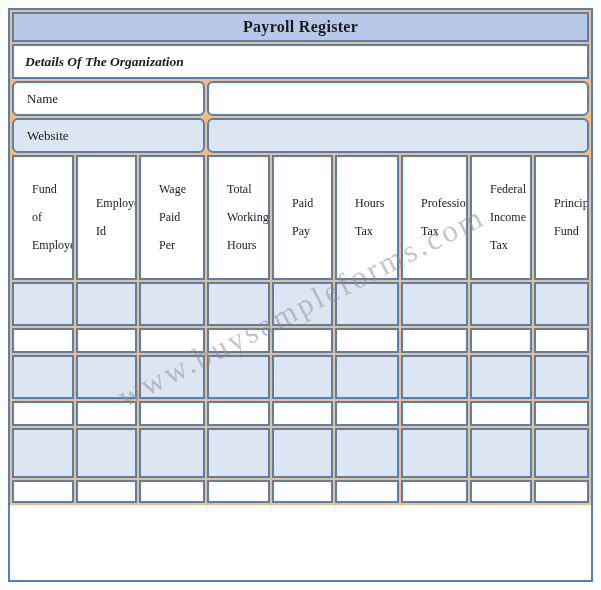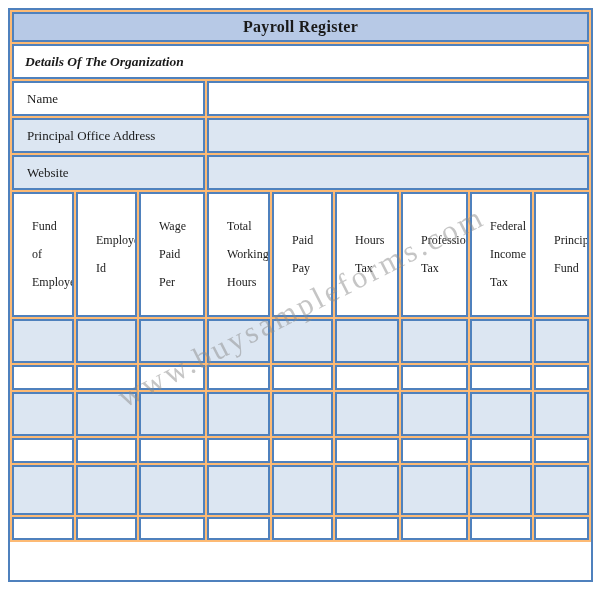--- a/index.html
+++ b/index.html
@@ -33,21 +33,21 @@
     text-align:center;vertical-align:middle;
     font-weight:bold;font-size:16px;letter-spacing:.3px;
   }
   .section-cell{
     height:35px;background:#ffffff;
     text-align:left;vertical-align:middle;
     font-weight:bold;font-style:italic;font-size:13.5px;
     padding-left:11px;
     margin-left:8px;
   }
-  .org-label,.org-value{height:35px;vertical-align:middle;}
+  .org-label,.org-value{height:35px;vertical-align:middle;border-radius:6px;}
   .org-label{font-size:13px;padding-left:13px;text-align:left;}
   .row-white td{background:#ffffff;}
   .row-blue td{background:var(--stripe-fill);}
   .head-row th{
     height:68px;background:#ffffff;
     text-align:left;vertical-align:middle;
     font-size:12px;line-height:2.35;padding:18px;
   }
   .dr-tall td{height:44px;}
   .dr-short td{height:25px;}
@@ -87,24 +87,20 @@
 
     <tr>
       <td colspan="9" class="section-cell">Details Of The Organization</td>
     </tr>
 
     <tr class="row-white">
       <td colspan="3" class="org-label">Name</td>
       <td colspan="6" class="org-value"></td>
     </tr>
 
-    <tr class="row-blue">
-      <td colspan="3" class="org-label">Principal Office Address</td>
-      <td colspan="6" class="org-value"></td>
-    </tr>
 
 
     <tr class="row-blue">
       <td colspan="3" class="org-label">Website</td>
       <td colspan="6" class="org-value"></td>
     </tr>
 
     <tr class="head-row">
       <th>Fund of Employee</th>
       <th>Employee Id</th>

